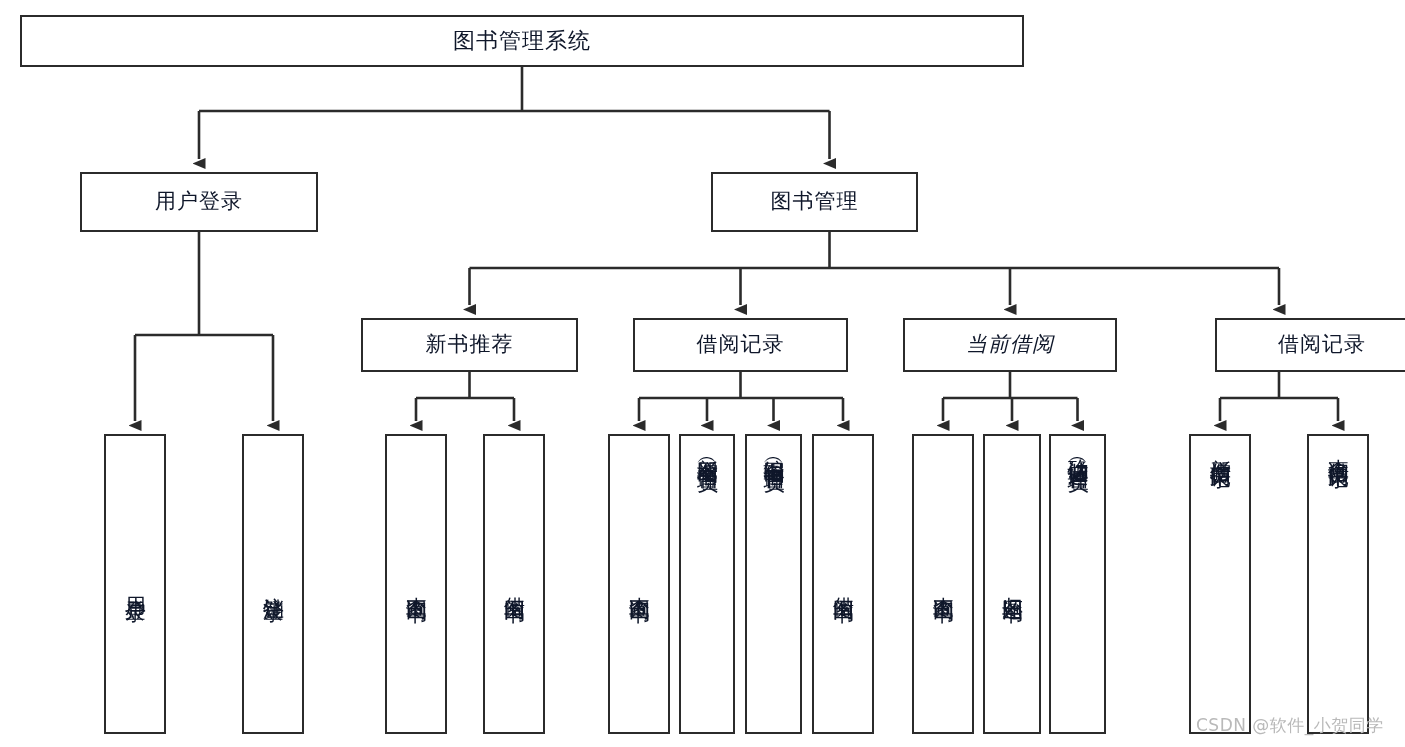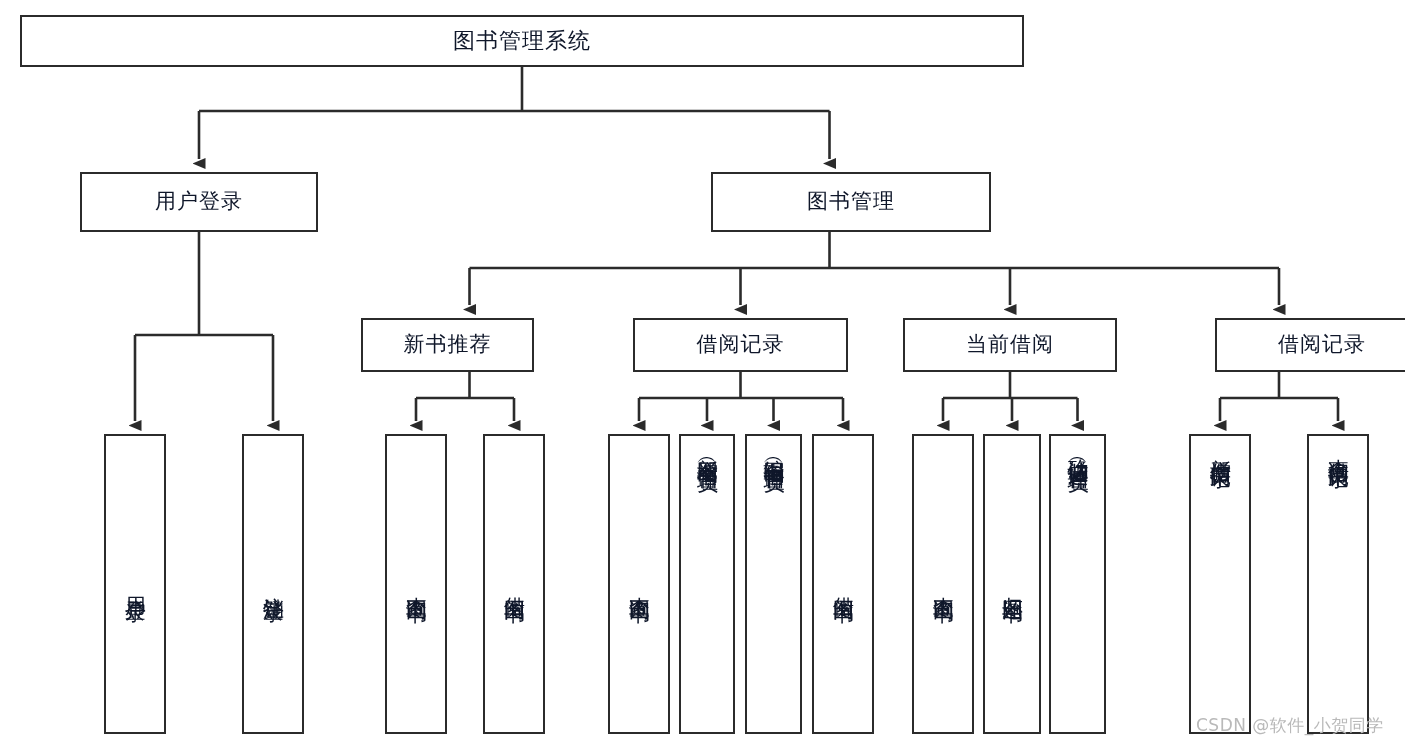--- a/index.html
+++ b/index.html
@@ -84,30 +84,30 @@
       </g>
   </svg>
 
   <div id="nodes-layer">
       <div class="node horiz root" style="left: 20px; top: 15px; width: 1004px; height: 52px;">
         <span class="lbl">图书管理系统</span>
       </div>
       <div class="node horiz" style="left: 80px; top: 172px; width: 238px; height: 60px;">
         <span class="lbl">用户登录</span>
       </div>
-      <div class="node horiz" style="left: 711px; top: 172px; width: 280px; height: 60px;">
+      <div class="node horiz" style="left: 711px; top: 172px; width: 207px; height: 60px;">
         <span class="lbl">图书管理</span>
       </div>
-      <div class="node horiz" style="left: 361px; top: 318px; width: 173px; height: 54px;">
+      <div class="node horiz" style="left: 361px; top: 318px; width: 217px; height: 54px;">
         <span class="lbl">新书推荐</span>
       </div>
       <div class="node horiz" style="left: 633px; top: 318px; width: 215px; height: 54px;">
         <span class="lbl">借阅记录</span>
       </div>
-      <div class="node horiz" style="left: 903px; top: 318px; width: 214px; height: 54px;">
+      <div class="node horiz" style="left: 903px; top: 318px; width: 214px; height: 54px; font-style: italic;">
         <span class="lbl">当前借阅</span>
       </div>
       <div class="node horiz" style="left: 1215px; top: 318px; width: 214px; height: 54px;">
         <span class="lbl">借阅记录</span>
       </div>
       <div class="node vert" style="left: 104px; top: 434px; width: 62px; height: 300px;">
         <span class="lbl">用户登录</span>
       </div>
       <div class="node vert" style="left: 242px; top: 434px; width: 62px; height: 300px;">
         <span class="lbl">注销登录</span>

